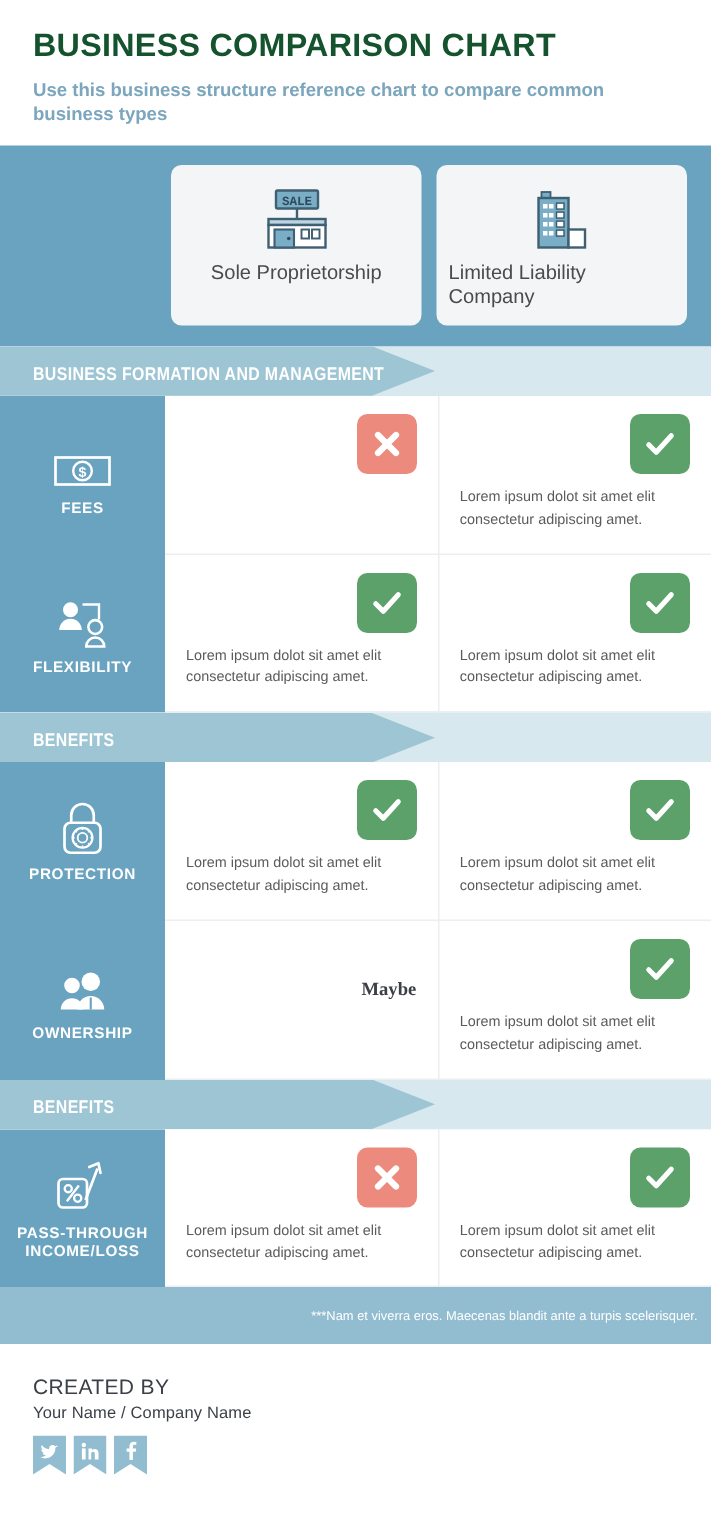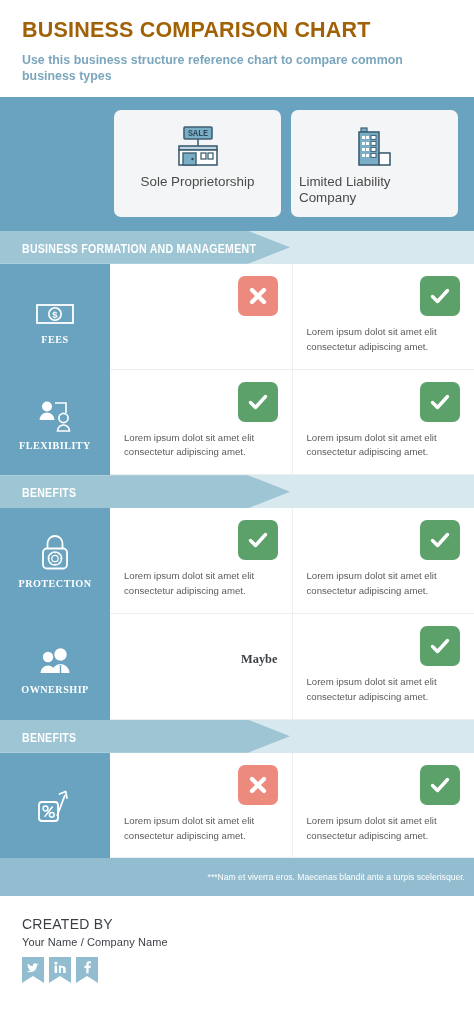--- a/index.html
+++ b/index.html
@@ -11,21 +11,21 @@
     overflow: hidden;
   }
   .page { position: relative; width: 474px; height: 1024px; background: #fff; }
 
   
   .title-block { padding: 18px 22px 12px 22px; }
   .main-title {
     font-size: 21.5px;
     font-weight: bold;
     letter-spacing: 0.2px;
-    color: #a16207;
+    color: #14532d;
     line-height: 1.15;
   }
   .subtitle {
     margin-top: 9px;
     font-size: 12.4px;
     font-weight: bold;
     color: #7ba6bd;
     line-height: 1.35;
     max-width: 420px;
   }
@@ -102,21 +102,20 @@
     padding: 8px 4px;
     text-align: center;
   }
   .row-label .rl-icon { height: 40px; display: flex; align-items: flex-end; justify-content: center; }
   .row-label .rl-text {
     margin-top: 7px;
     font-size: 10.2px;
     font-weight: bold;
     letter-spacing: 0.45px;
     line-height: 1.2;
-    font-family: Liberation Serif, serif;
   }
   .cell {
     flex: 1 1 0;
     padding: 12px 14px 14px 14px;
     display: flex;
     flex-direction: column;
     align-items: flex-end;
     justify-content: flex-start;
     border-bottom: 1px solid #eceef0;
   }
@@ -372,20 +371,21 @@
       <div class="rl-icon">
         <svg width="40" height="40" viewBox="0 0 40 40">
           <rect x="4" y="16" width="19" height="19" rx="3" fill="none" stroke="#ffffff" stroke-width="1.8"></rect>
           <circle cx="10.5" cy="22.5" r="2.4" fill="none" stroke="#ffffff" stroke-width="1.5"></circle>
           <circle cx="16.8" cy="28.8" r="2.4" fill="none" stroke="#ffffff" stroke-width="1.5"></circle>
           <line x1="17.6" y1="20.4" x2="9.6" y2="30.8" stroke="#ffffff" stroke-width="1.6"></line>
           <path d="M22 30 L30 9" fill="none" stroke="#ffffff" stroke-width="1.8"></path>
           <path d="M24.5 8 L30.6 5.5 L32 12" fill="none" stroke="#ffffff" stroke-width="1.8" stroke-linecap="round" stroke-linejoin="round"></path>
         </svg>
       </div>
+      <div class="rl-text">PASS-THROUGH INCOME/LOSS</div>
     </div>
 
     <div class="cell">
       <div class="mark no">
         <svg width="22" height="22" viewBox="0 0 22 22">
           <path d="M5 5 L17 17 M17 5 L5 17" stroke="#ffffff" stroke-width="4.2" stroke-linecap="round"></path>
         </svg>
       </div>
       <div class="cell-body">Lorem ipsum dolot sit amet elit consectetur adipiscing amet.</div>
     </div>

